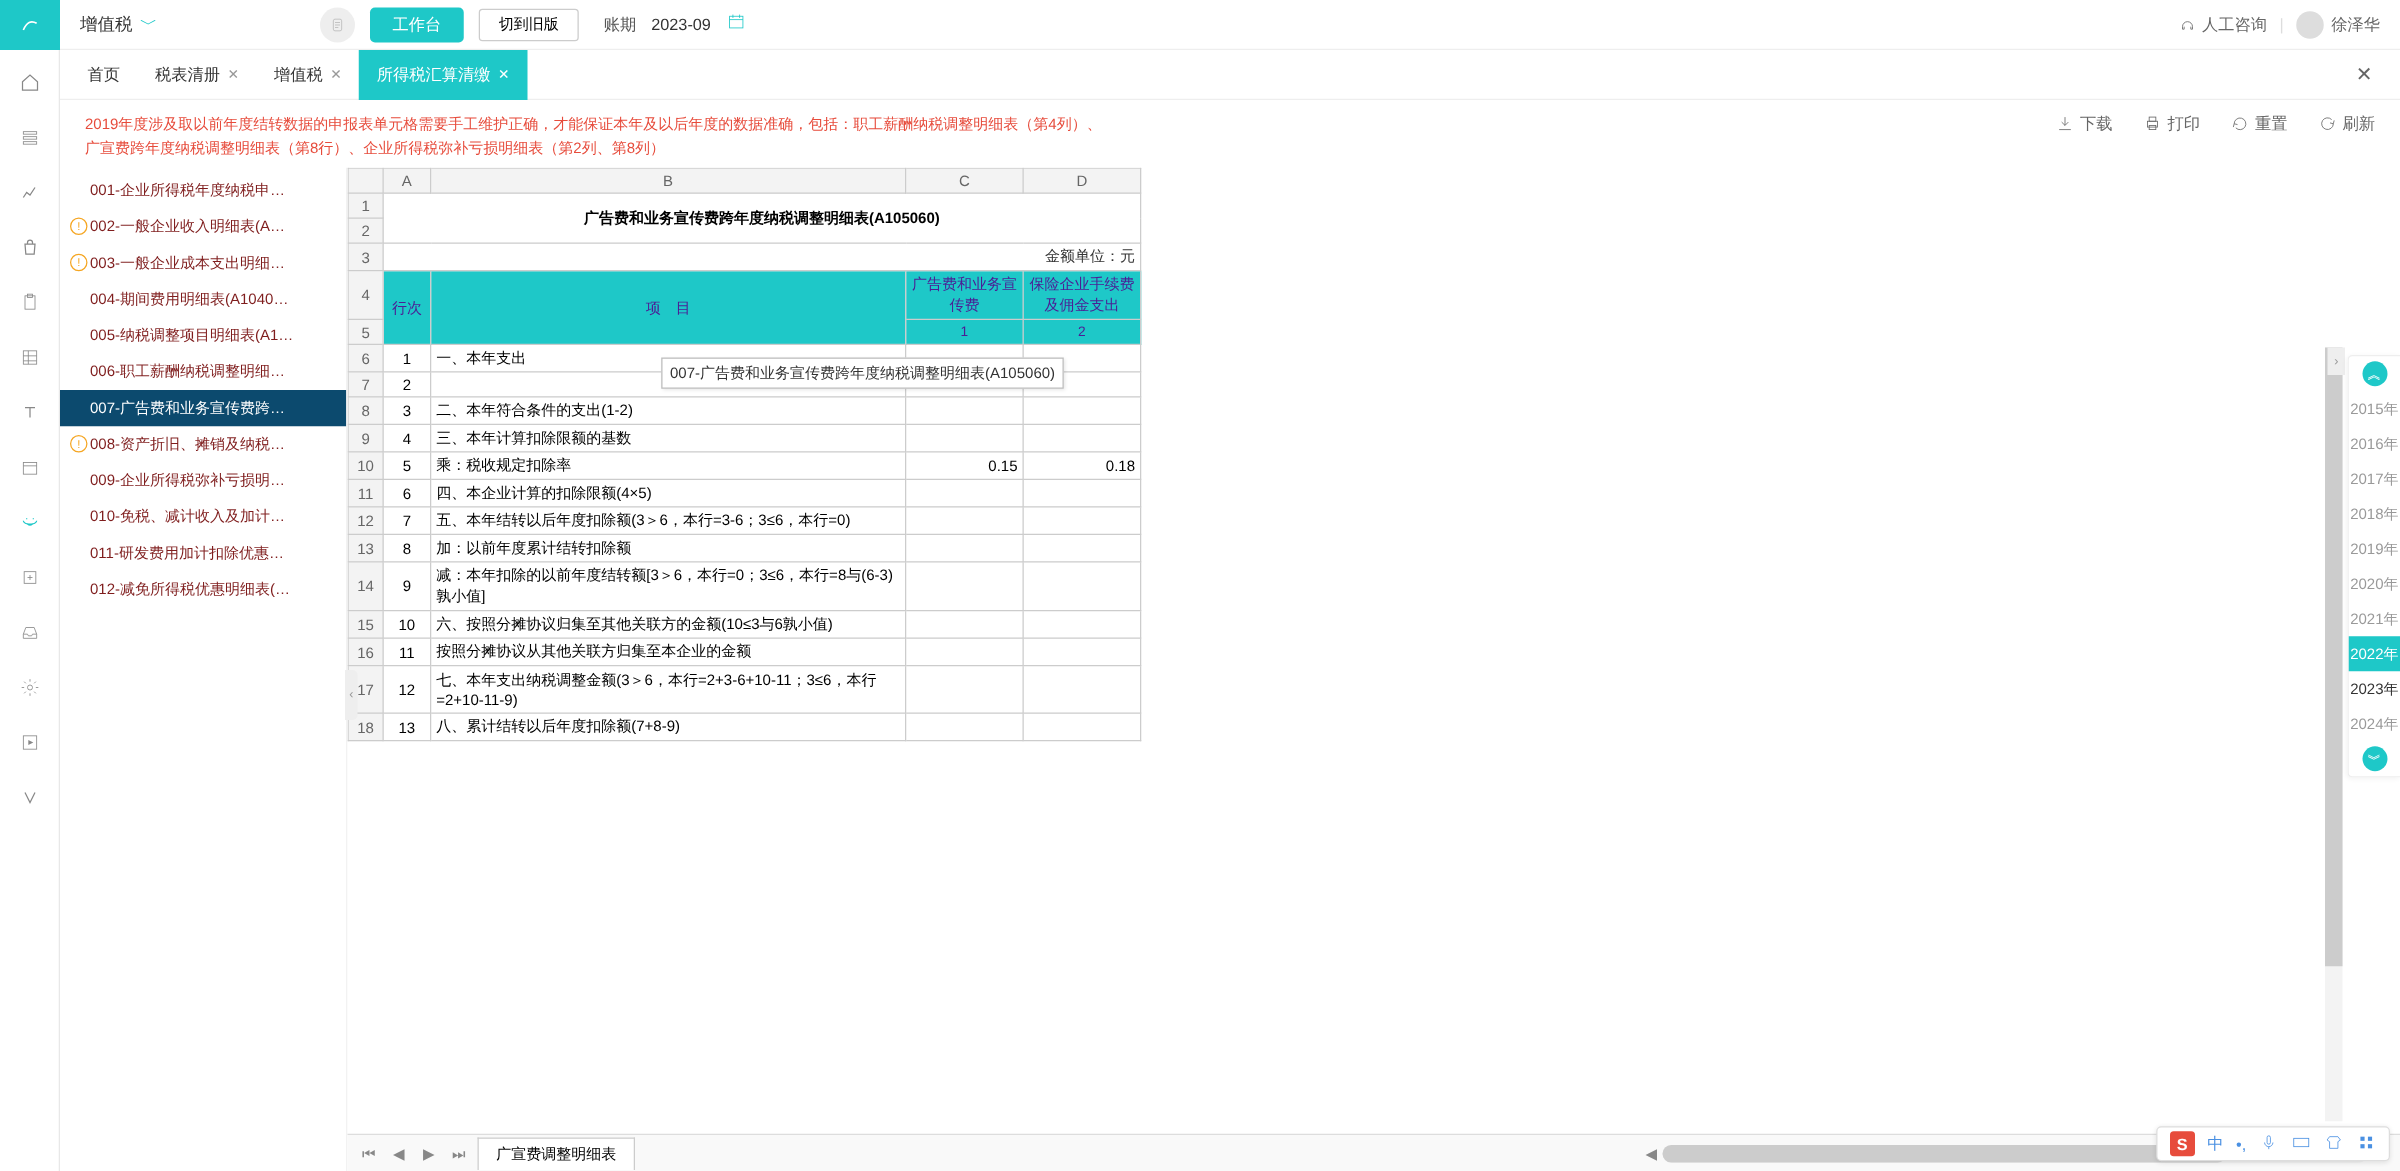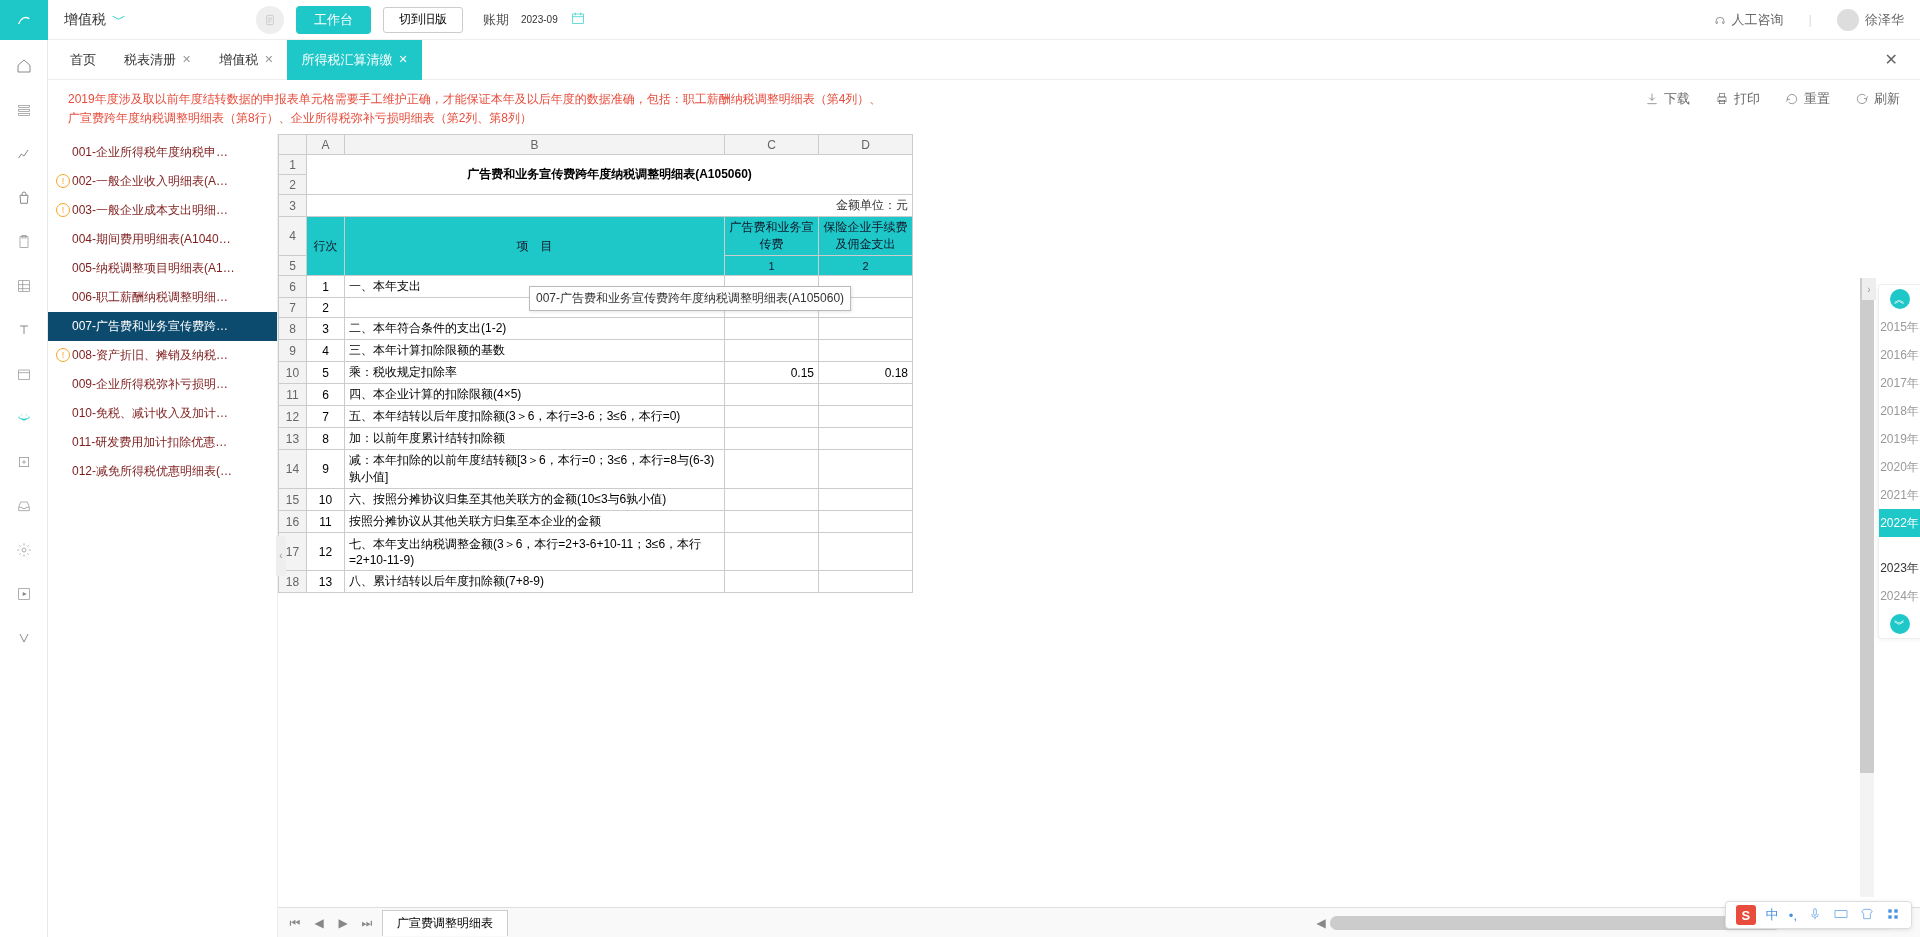--- a/index.html
+++ b/index.html
@@ -16,23 +16,23 @@
 .main { flex: 1; display: flex; flex-direction: column; background: #fff; }
 
 
 .topbar { height: 40px; display: flex; align-items: center; padding: 0 16px; border-bottom: 1px solid #eee; gap: 12px; }
 .company-dd { min-width: 180px; font-size: 14px; color: #333; display: flex; align-items: center; gap: 6px; }
 .company-dd .chev { color: #1ec8c8; }
 .circle-btn { width: 28px; height: 28px; border-radius: 50%; background: #eee; display: flex; align-items: center; justify-content: center; color: #bbb; }
 .workbench-btn { background: #1ec8c8; color: #fff; border: none; border-radius: 4px; height: 28px; padding: 0 18px; font-size: 13px; cursor: pointer; }
 .old-ver-btn { border: 1px solid #ccc; background: #fff; height: 26px; padding: 0 15px; font-size: 12px; border-radius: 3px; cursor: pointer; }
 .period-label { font-size: 13px; color: #555; margin-left: 8px; }
-.period-val { font-size: 10px; color: #333; }
+.period-val { font-size: 13px; color: #333; }
 .topbar .spacer { flex: 1; }
-.top-right { display: flex; align-items: center; gap: 25px; font-size: 13px; color: #666; }
+.top-right { display: flex; align-items: center; gap: 10px; font-size: 13px; color: #666; }
 .avatar { width: 22px; height: 22px; border-radius: 50%; background: #ddd; }
 
 
 .tabs { height: 40px; display: flex; align-items: center; border-bottom: 1px solid #eee; padding: 0 8px; }
 .tab { padding: 0 14px; height: 40px; display: flex; align-items: center; font-size: 13px; color: #333; gap: 6px; cursor: pointer; }
 .tab .close { color: #999; font-size: 11px; }
 .tab.active { background: #1ec8c8; color: #fff; }
 .tab.active .close { color: #fff; }
 .tabs .tabspacer { flex: 1; }
 .tabs-close { padding: 0 14px; color: #666; cursor: pointer; }
@@ -61,21 +61,21 @@
 table.grid th, table.grid td { border: 1px solid #ccc; font-size: 12px; height: 20px; padding: 2px 4px; background: #fff; }
 table.grid th { background: #f3f3f3; color: #666; font-weight: normal; text-align: center; }
 .col-rowhdr { width: 28px; }
 .col-A { width: 38px; }
 .col-B { width: 380px; }
 .col-C { width: 94px; }
 .col-D { width: 94px; }
 
 .title-cell { font-size: 15px; font-weight: bold; text-align: center; height: 36px !important; }
 .unit-cell { font-size: 12px; text-align: right; color: #333; }
-.hdr-teal { background: #1ec8c8 !important; color: #0f172a; text-align: center; vertical-align: middle; }
+.hdr-teal { background: #1ec8c8 !important; color: #4c1d95; text-align: center; vertical-align: middle; }
 .hdr-teal.thin { height: 16px !important; font-size: 11px; }
 .seq-cell { text-align: center; }
 .num-cell { text-align: right; }
 .rowhdr { background: #f3f3f3 !important; text-align: center; color: #666; }
 .tall { height: 38px !important; }
 
 
 .sheet-tabbar { height: 30px; border-top: 1px solid #ddd; display: flex; align-items: center; padding: 0 8px; gap: 6px; font-size: 12px; background: #f9f9f9; }
 .sheet-nav-btn { width: 18px; text-align: center; color: #888; cursor: pointer; }
 .sheet-tab { padding: 4px 14px; border: 1px solid #ccc; border-bottom: none; background: #fff; cursor: pointer; }
@@ -84,21 +84,21 @@
 .hscroll-track { flex: 1; height: 14px; background: #eee; border-radius: 7px; position: relative; }
 .hscroll-thumb { position: absolute; left: 0; top: 0; width: 80%; height: 100%; background: #ccc; border-radius: 7px; }
 
 
 .year-rail { position: absolute; right: 0; top: 150px; width: 42px; background: #fff; border: 1px solid #eee; border-right: none; border-radius: 4px 0 0 4px; box-shadow: -1px 1px 4px rgba(0,0,0,0.05); }
 .year-rail .rail-btn { height: 24px; display: flex; align-items: center; justify-content: center; cursor: pointer; }
 .year-rail .rail-btn.up { background: #1ec8c8; color: #fff; border-radius: 50%; width: 20px; height: 20px; margin: 4px auto; font-size: 11px; }
 .year-rail .rail-btn.down { background: #1ec8c8; color: #fff; border-radius: 50%; width: 20px; height: 20px; margin: 4px auto; font-size: 11px; }
 .year-rail .yr { height: 28px; display: flex; align-items: center; justify-content: center; font-size: 12px; color: #999; cursor: pointer; }
 .year-rail .yr.active { background: #1ec8c8; color: #fff; }
-.year-rail .yr.current { color: #333; margin-top: 17px; }
+.year-rail .yr.current { color: #333; }
 
 
 .expand-tip { position: absolute; right: 44px; top: 144px; width: 14px; height: 22px; background: #eee; display: flex; align-items: center; justify-content: center; color: #999; font-size: 10px; cursor: pointer; }
 
 
 .ime-bar { position: fixed; right: 8px; bottom: 8px; height: 28px; background: #fff; border: 1px solid #ddd; border-radius: 4px; display: flex; align-items: center; gap: 10px; padding: 0 10px; font-size: 13px; box-shadow: 0 1px 4px rgba(0,0,0,0.1); }
 .ime-logo { width: 20px; height: 20px; background: #e74c3c; color: #fff; border-radius: 3px; display: flex; align-items: center; justify-content: center; font-weight: bold; font-size: 13px; }
 .ime-icon { color: #4a90e2; cursor: pointer; }
 .ime-text { color: #4a90e2; }
 

